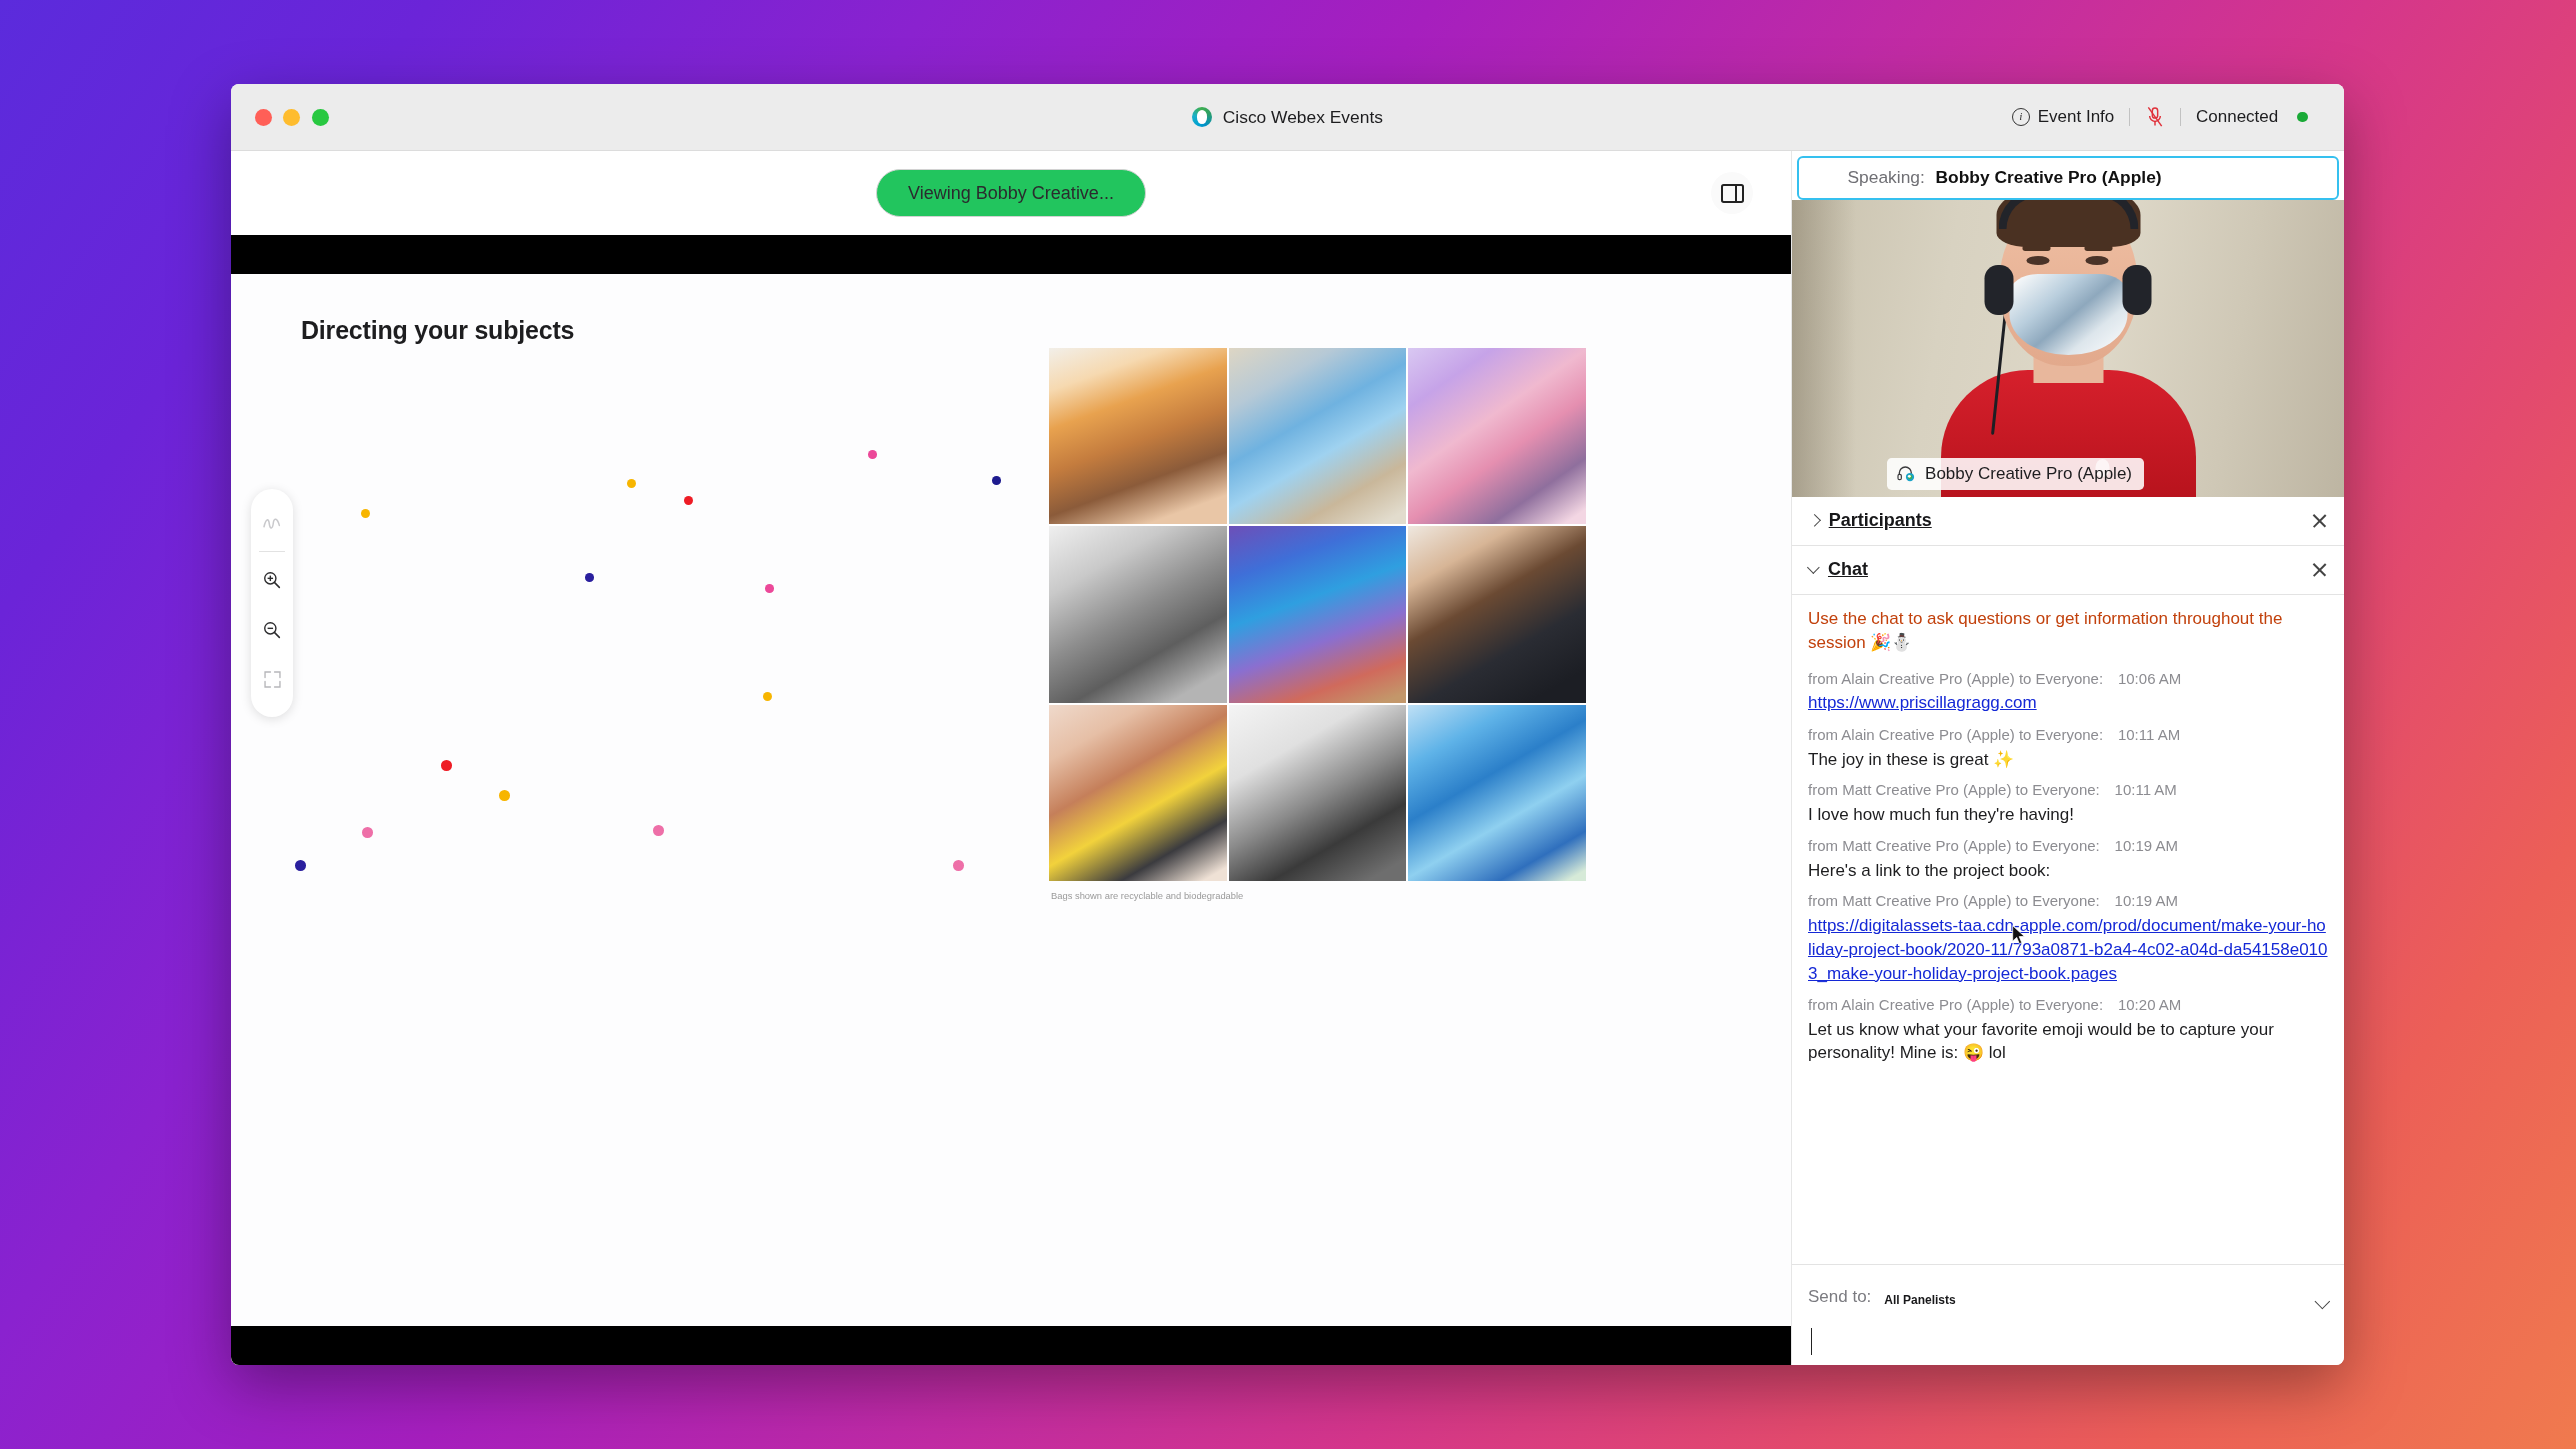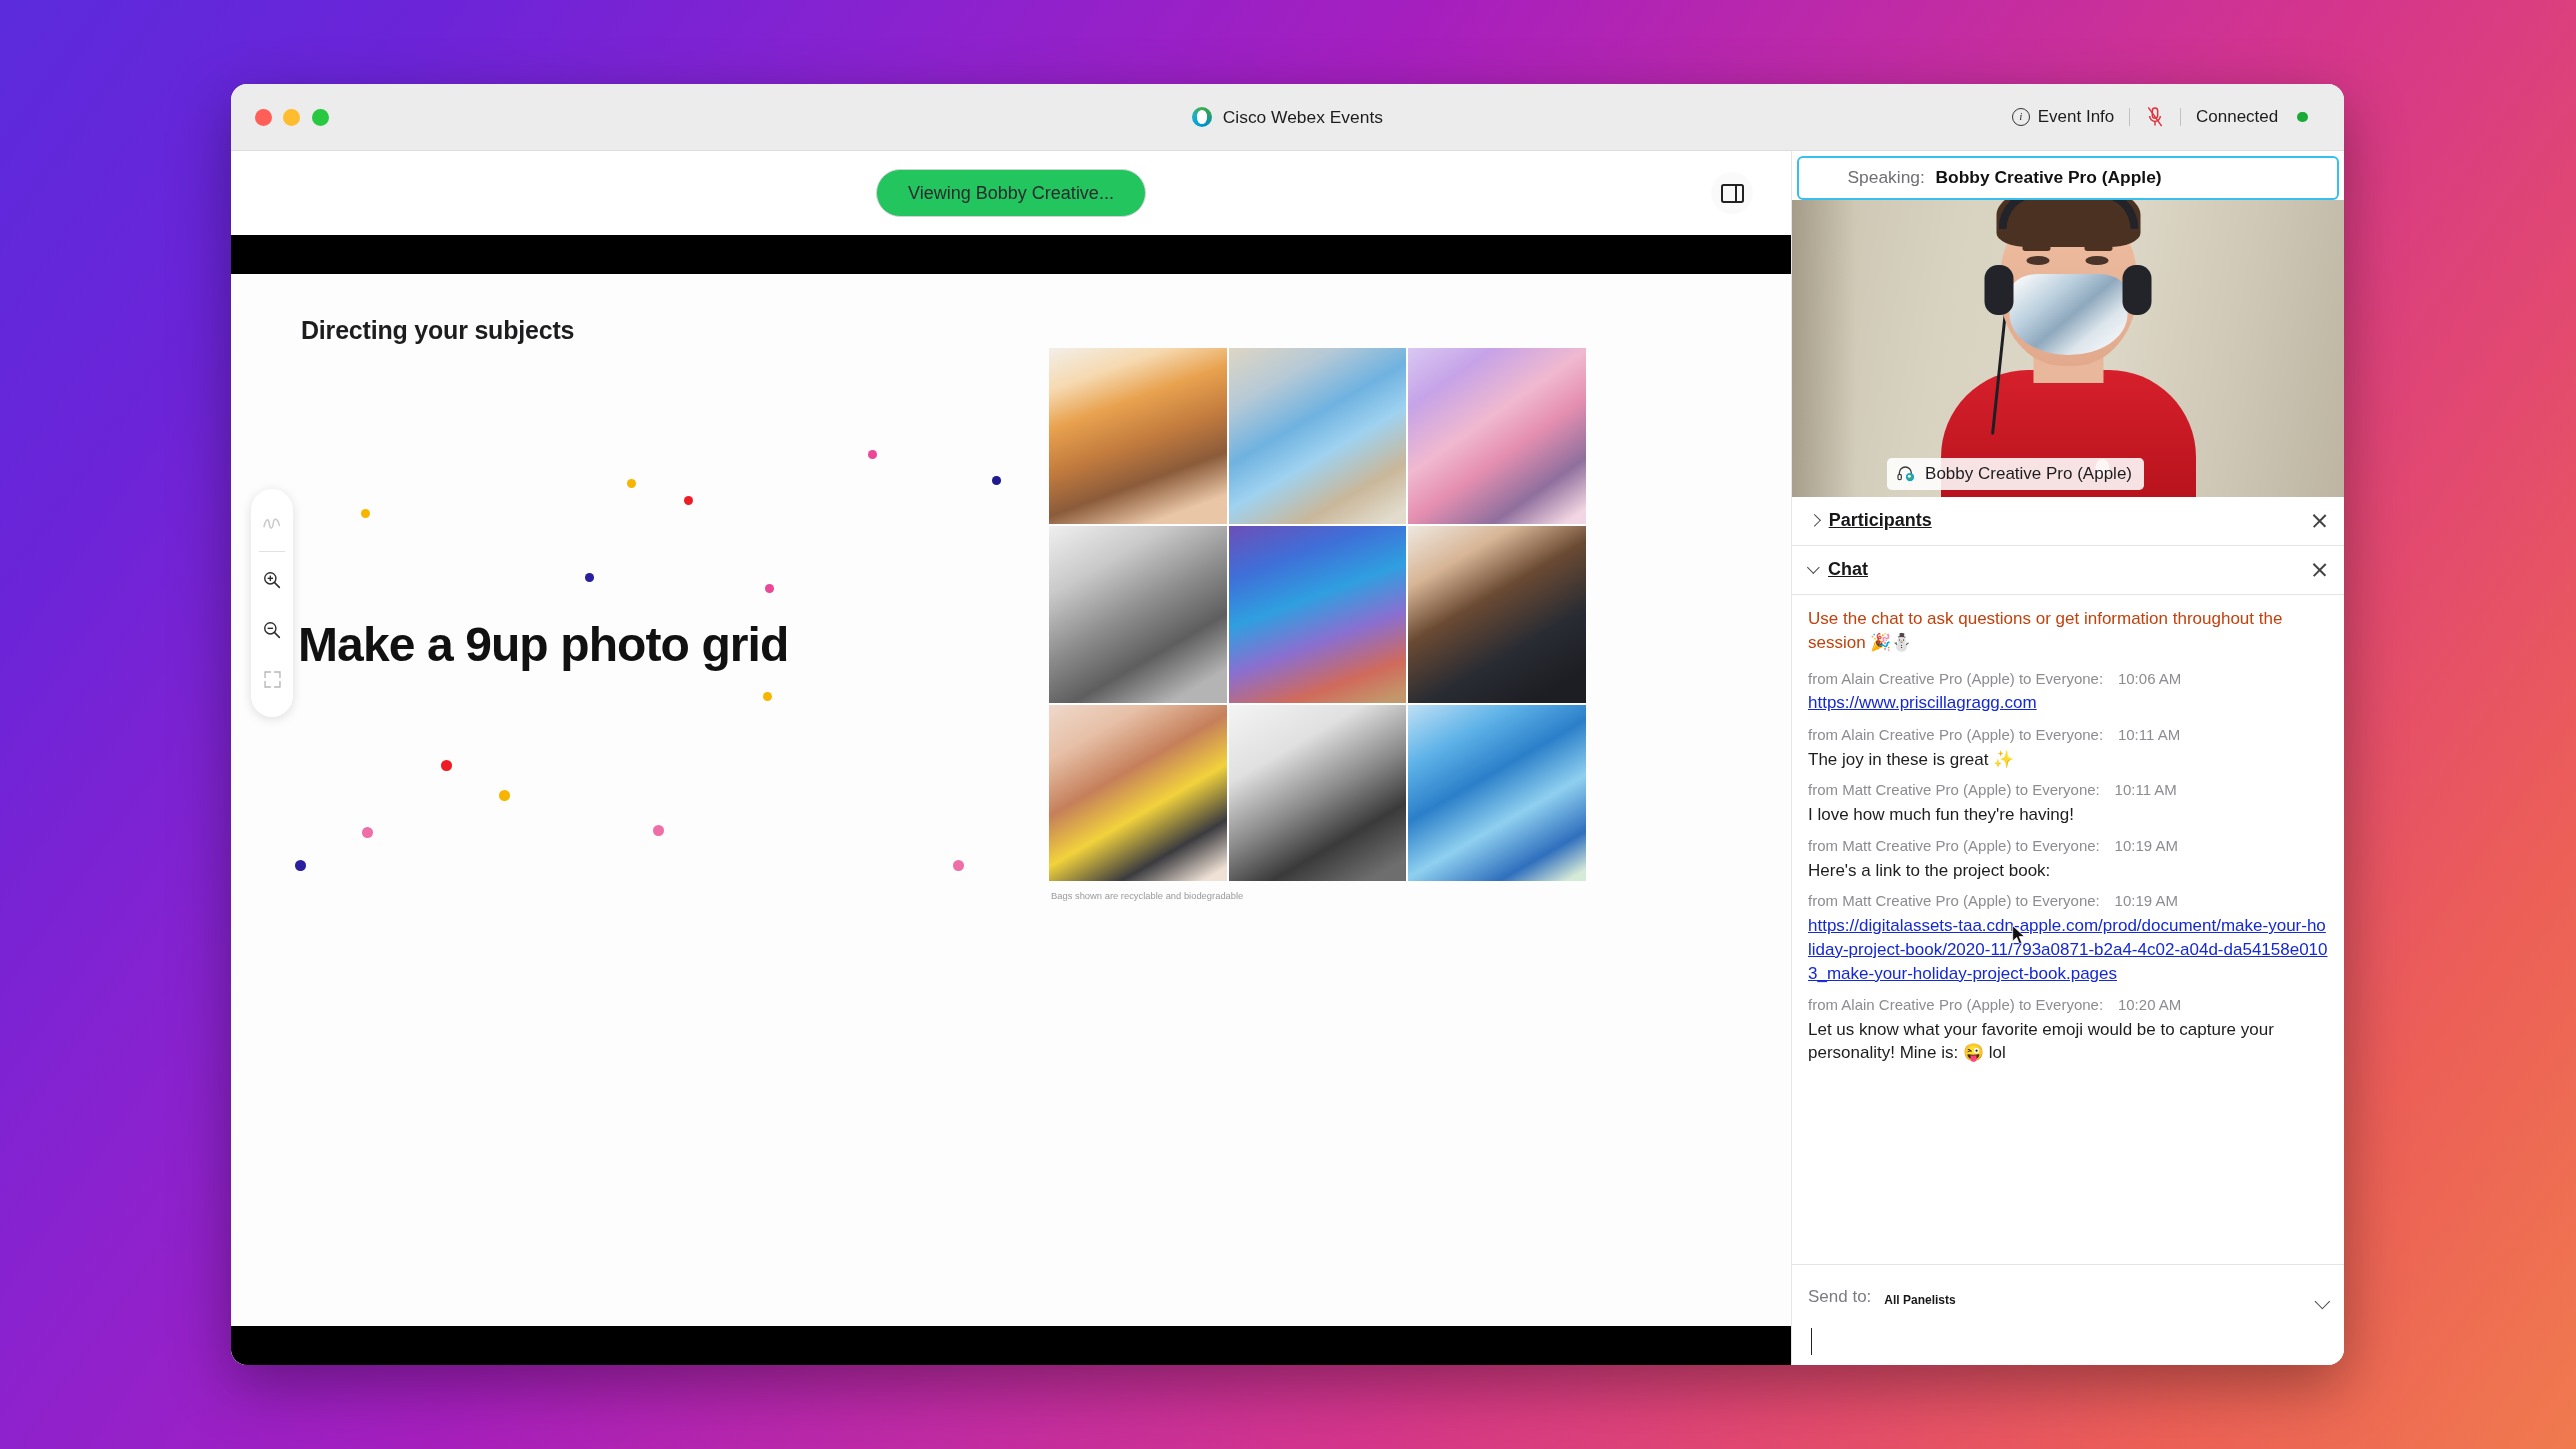--- a/index.html
+++ b/index.html
@@ -14,21 +14,21 @@
        #c12ba4 54%, #d5368b 66%, #e34a6e 78%, #ec5f57 88%, #f07a4e 100%);
     position: relative;
   }
 
   
   #window {
     position: absolute;
     left: 231px; top: 84px;
     width: 2113px; height: 1281px;
     background: #ffffff;
-    border-radius: 16px;
+    border-radius: 8px;
     box-shadow: 0 20px 60px rgba(0,0,0,.35);
     overflow: hidden;
     display: flex;
     flex-direction: column;
   }
 
   
   #titlebar {
     height: 67px;
     background: #ececec;
@@ -295,21 +295,20 @@
           <span class="layout-ico"></span>
         </div>
       </div>
 
       <div id="slide">
         <div class="bar-black"></div>
 
         <div id="slide-canvas">
           <div id="kicker">Directing your subjects</div>
           <div id="headline">
-            <div>Make a 9up photo grid</div>
           </div>
 
           <div id="dots-layer">
               <div class="dot" style="left: 637px; top: 176px; width: 8.7px; height: 8.7px; background: rgb(236, 72, 153);"></div>
               <div class="dot" style="left: 761px; top: 202px; width: 8.7px; height: 8.7px; background: rgb(30, 27, 143);"></div>
               <div class="dot" style="left: 396px; top: 205px; width: 9.4px; height: 9.4px; background: rgb(247, 181, 0);"></div>
               <div class="dot" style="left: 453px; top: 222px; width: 9.4px; height: 9.4px; background: rgb(238, 28, 37);"></div>
               <div class="dot" style="left: 130px; top: 235px; width: 9.4px; height: 9.4px; background: rgb(247, 181, 0);"></div>
               <div class="dot" style="left: 354px; top: 299px; width: 8.7px; height: 8.7px; background: rgb(42, 31, 158);"></div>
               <div class="dot" style="left: 534px; top: 310px; width: 8.7px; height: 8.7px; background: rgb(236, 72, 153);"></div>

